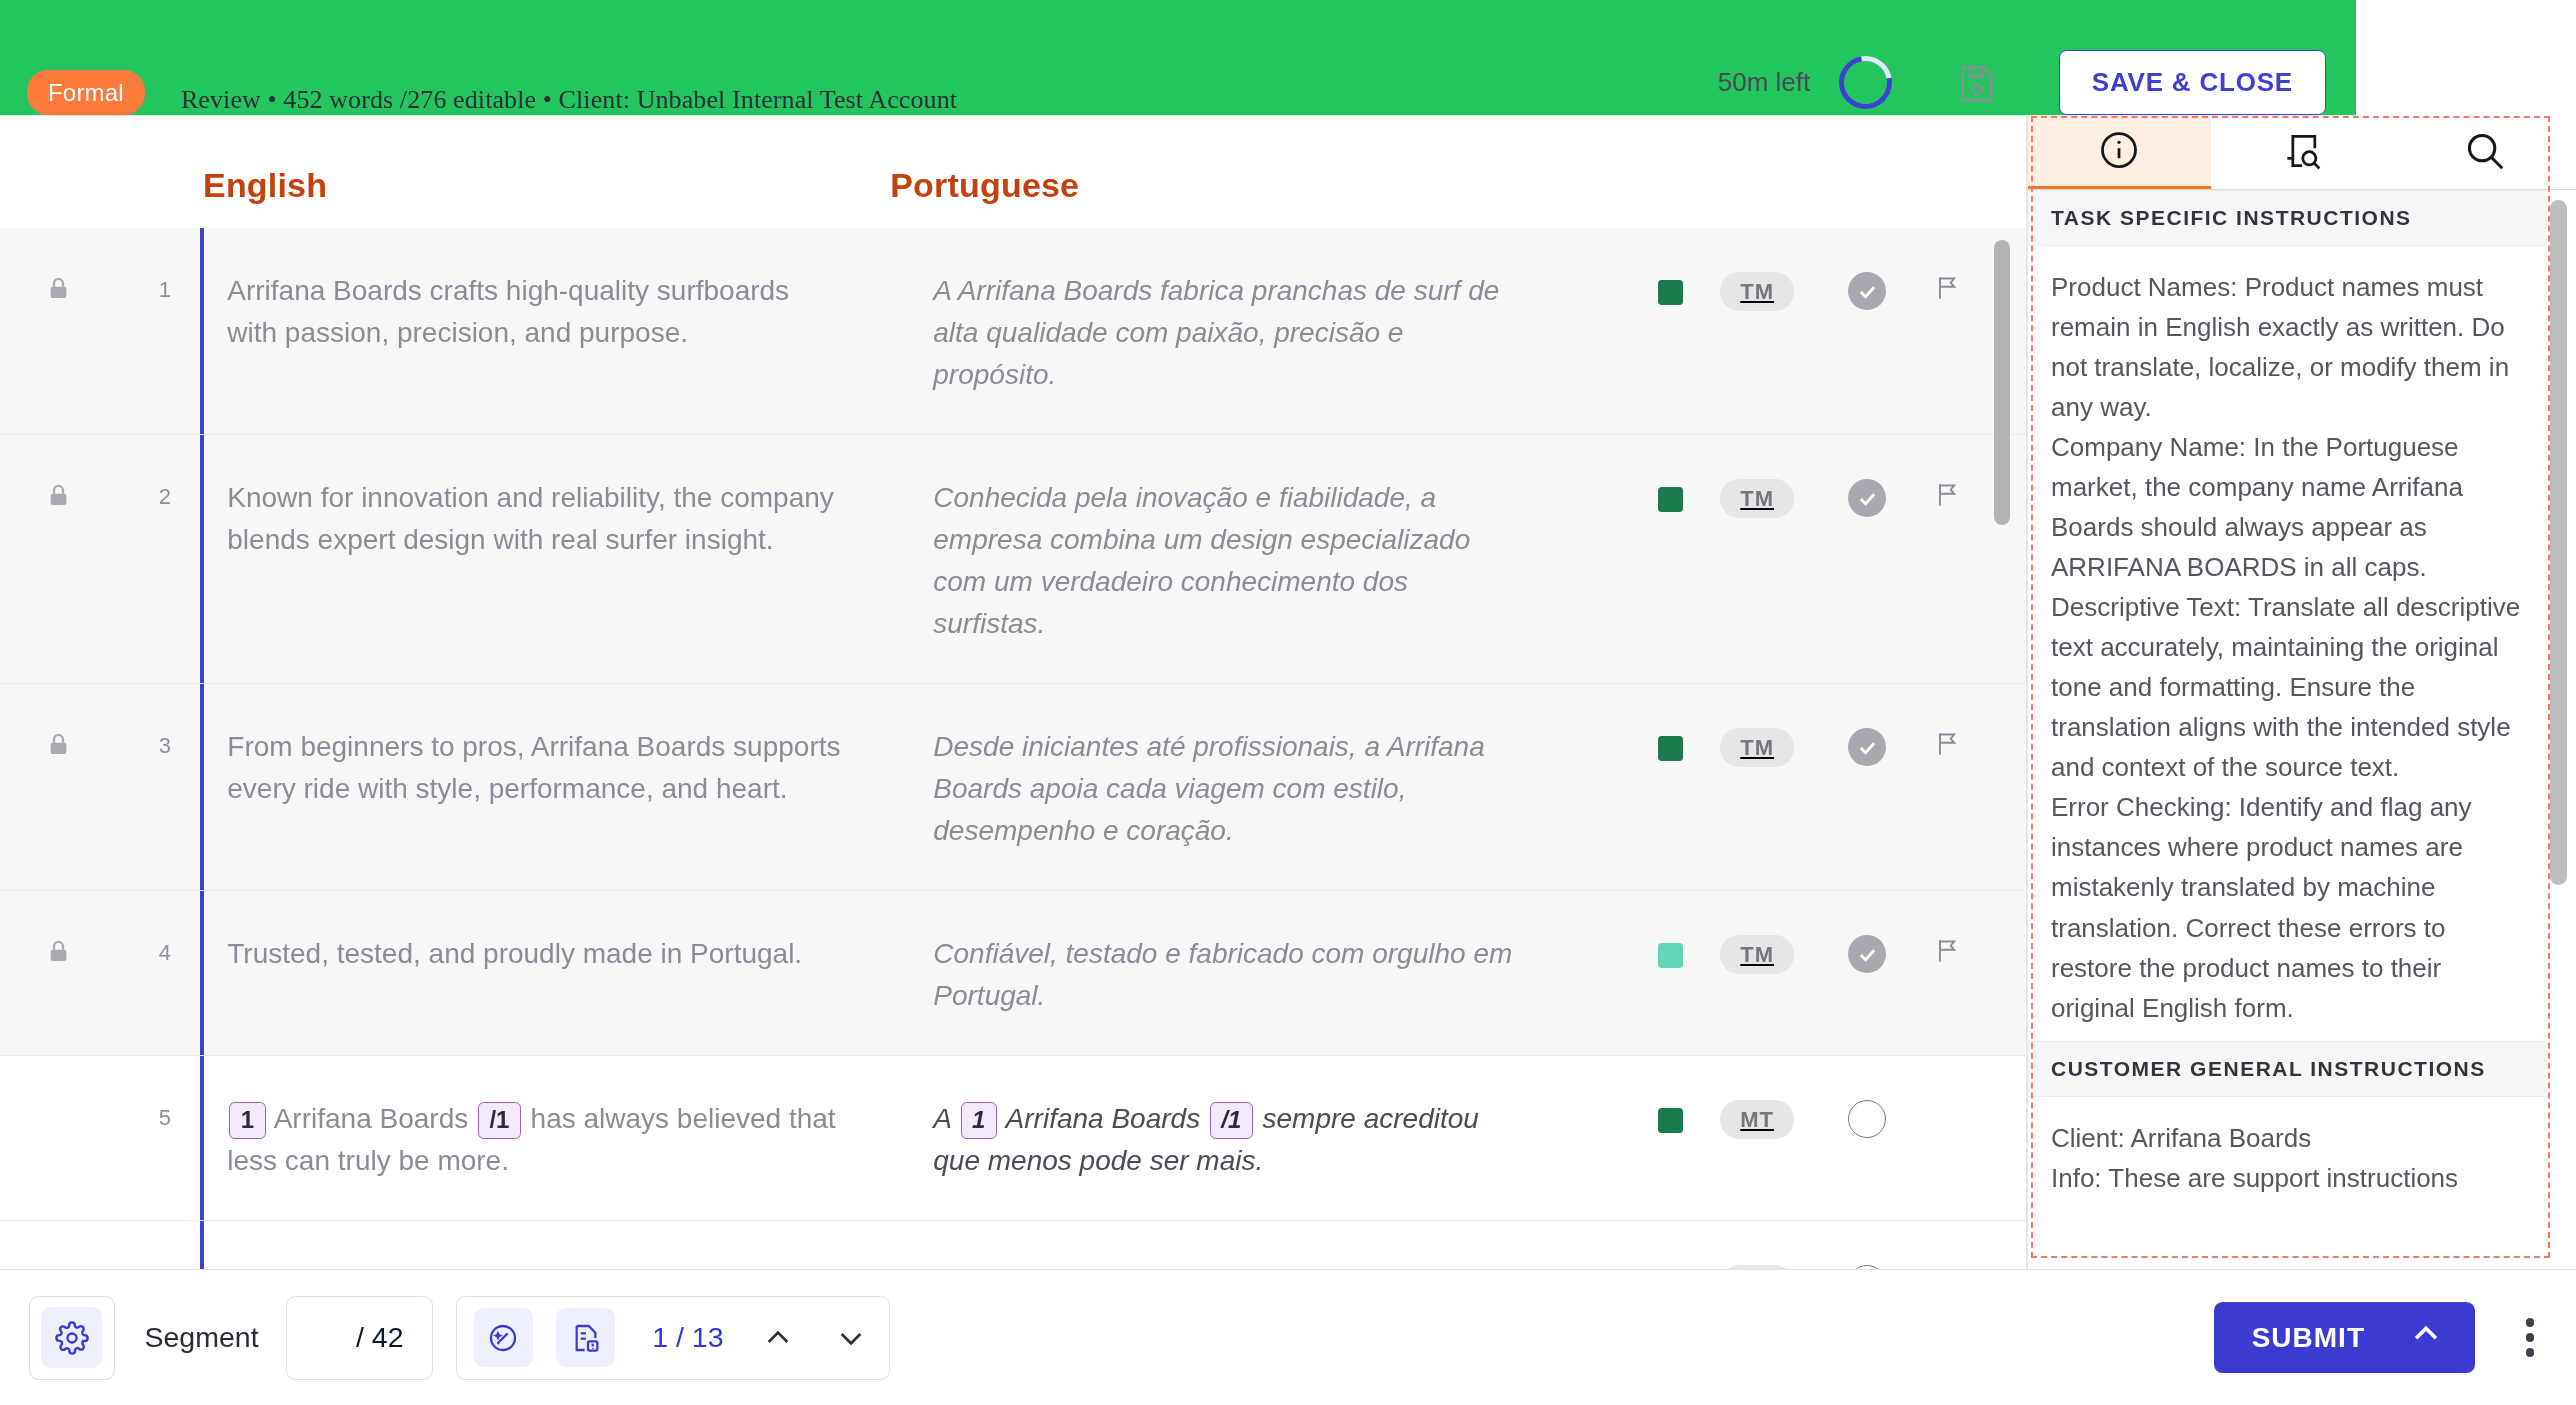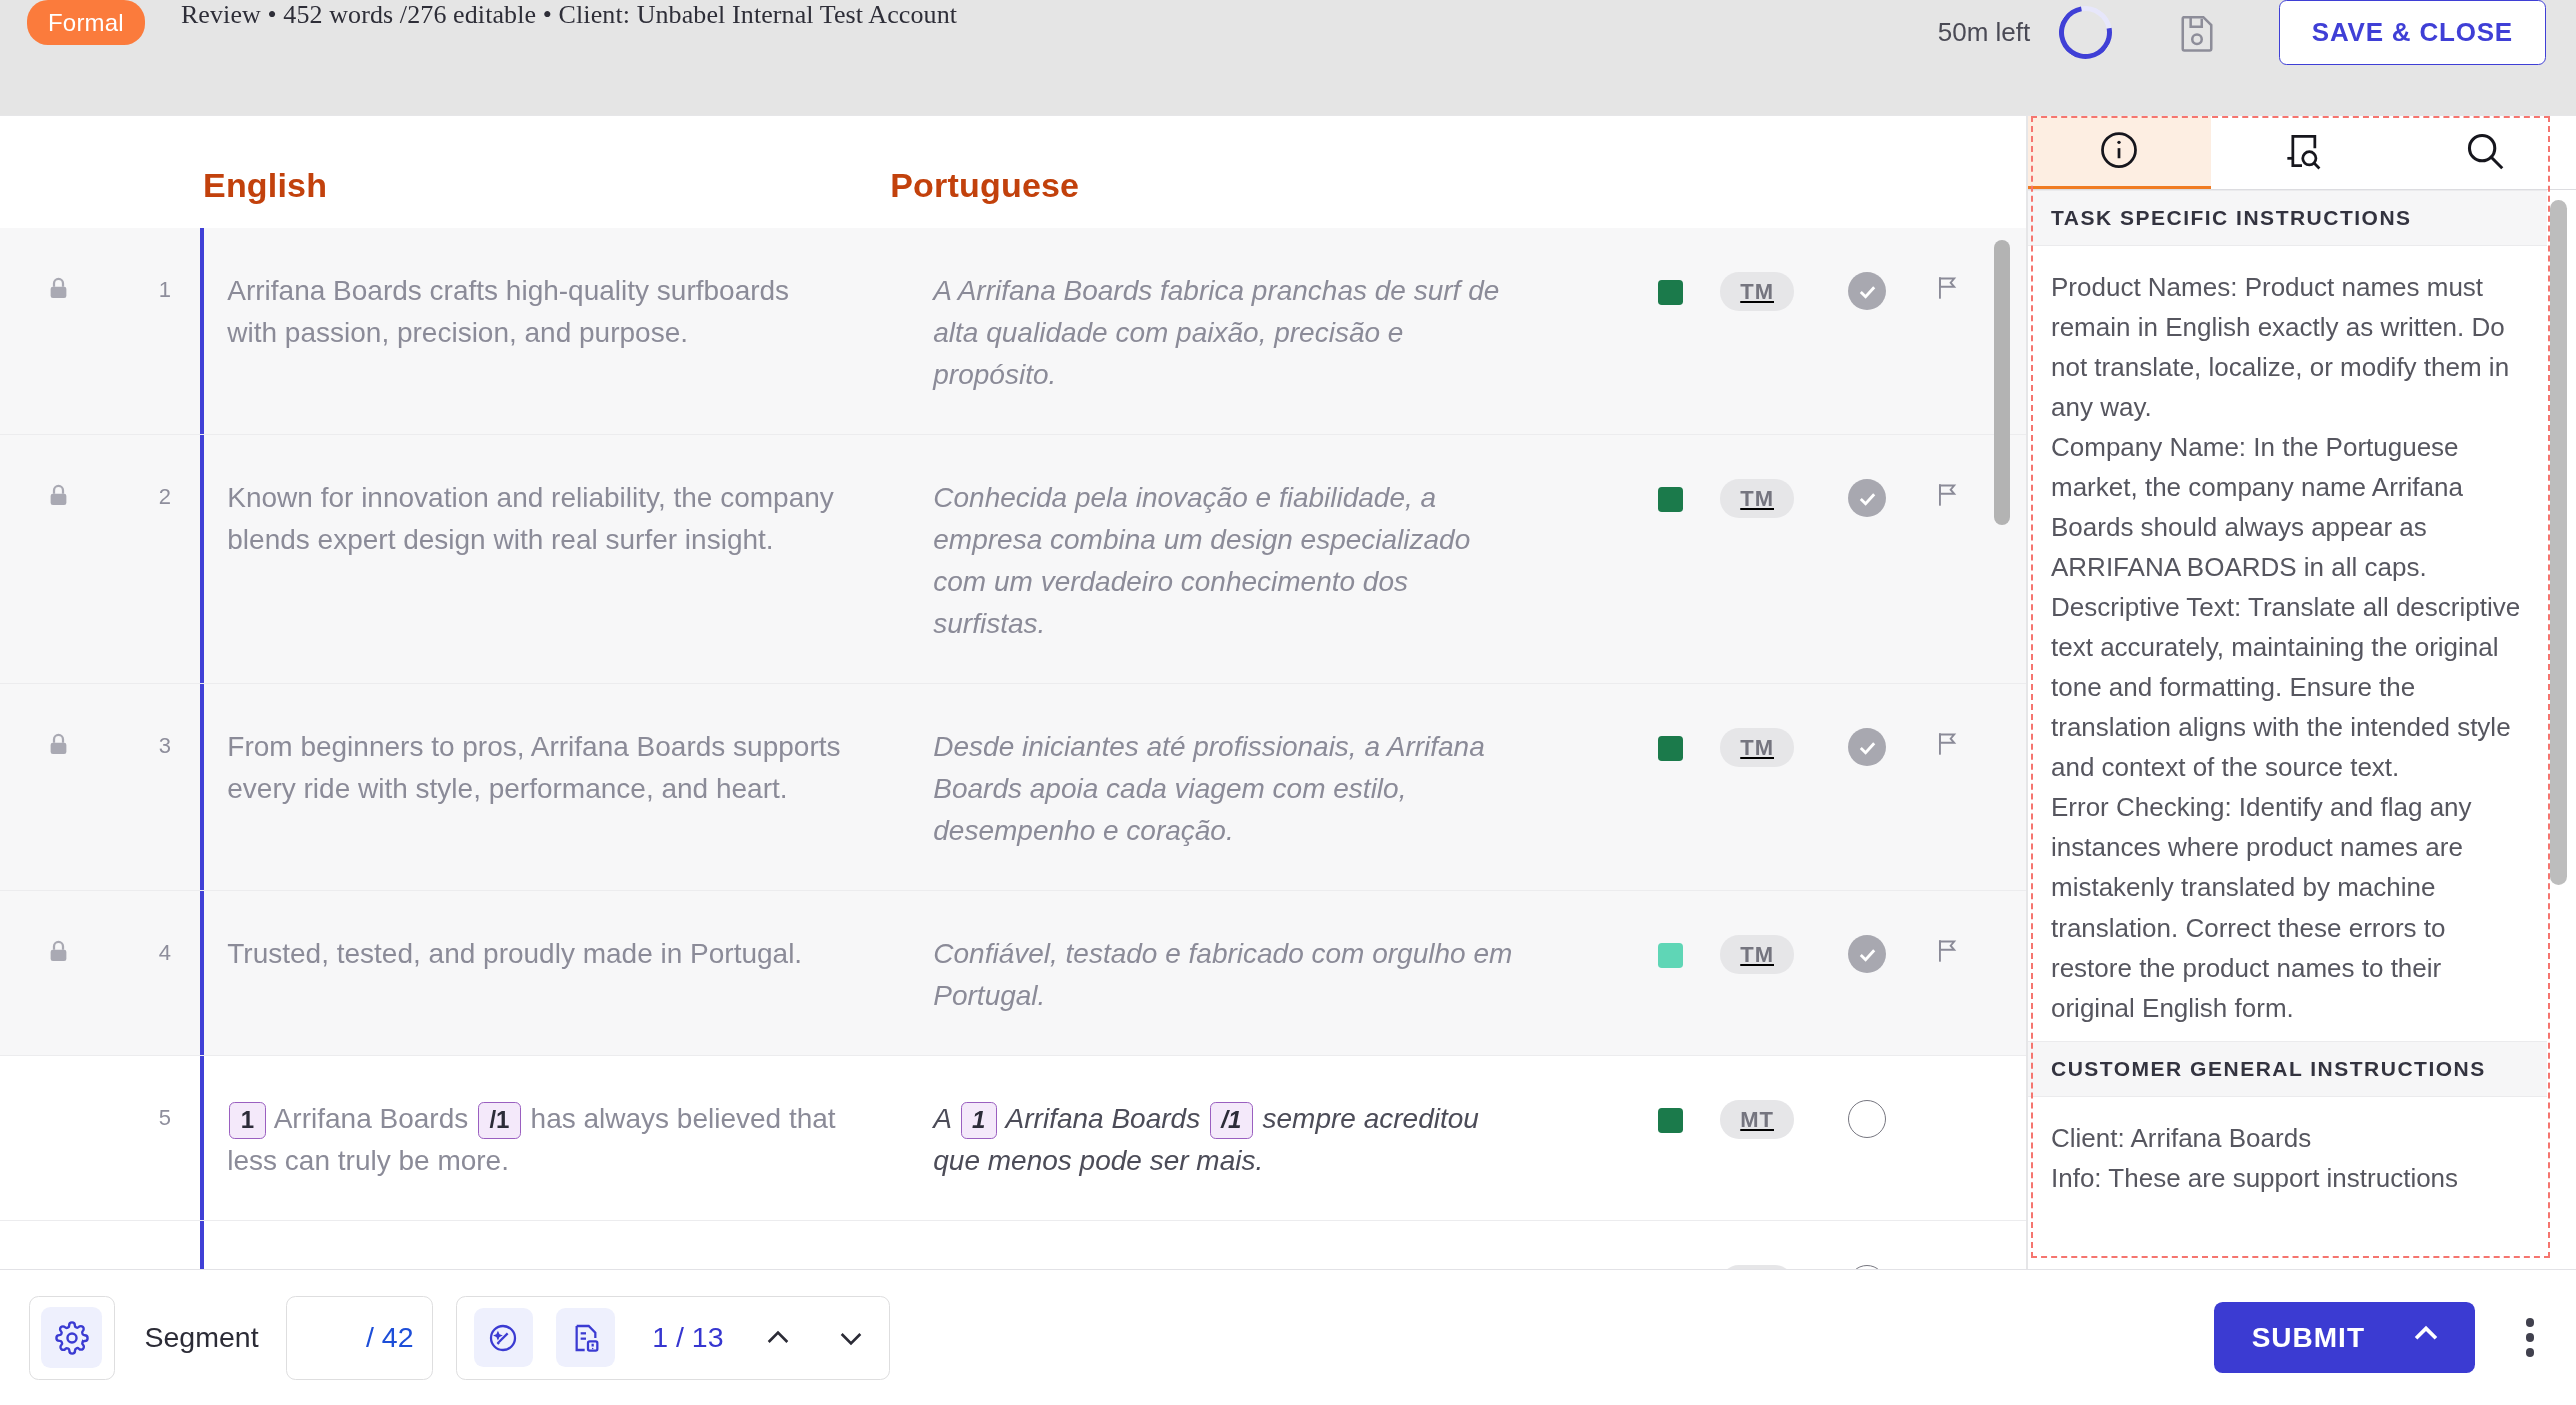--- a/index.html
+++ b/index.html
@@ -6,24 +6,24 @@
   html, body {
     width: 2576px; height: 1406px;
     font-family: "Liberation Sans", sans-serif;
     background: #ffffff;
     overflow: hidden;
   }
 
   
   .header {
     position: absolute; top: 0; left: 0;
-    width: 2576px; height: 116px;
-    background: #e5e5e5;
+    width: 2356px; height: 116px;
+    background: #22c55e;
     border-bottom: 1px solid #e6e6e8;
-    display: flex; align-items: flex-start;
+    display: flex; align-items: flex-end;
   }
   .formal-badge {
     margin-left: 27px;
     background: #fb7b3c;
     color: #ffffff;
     border-radius: 21px;
     padding: 10.5px 21px;
     font-size: 24px;
     font-weight: 400;
     letter-spacing: 0.2px;
@@ -286,22 +286,22 @@
   .segment-label {
     margin-left: 30px;
     font-size: 28.5px; color: #2b2b36;
   }
   .segment-input {
     margin-left: 27px;
     width: 147px; height: 84px;
     border: 1px solid #dededf;
     border-radius: 9.5px;
     display: flex; align-items: center; justify-content: flex-end;
-    padding-right: 18px;
-    font-size: 28.5px; color: #1d4ed8;
+    padding-right: 28px;
+    font-size: 28.5px; color: #0f172a;
     cursor: text;
   }
   .nav-group {
     margin-left: 23px;
     height: 84px;
     border: 1px solid #dededf;
     border-radius: 9.5px;
     display: flex; align-items: center;
     padding: 0 19px 0 9.5px;
     gap: 16px;

